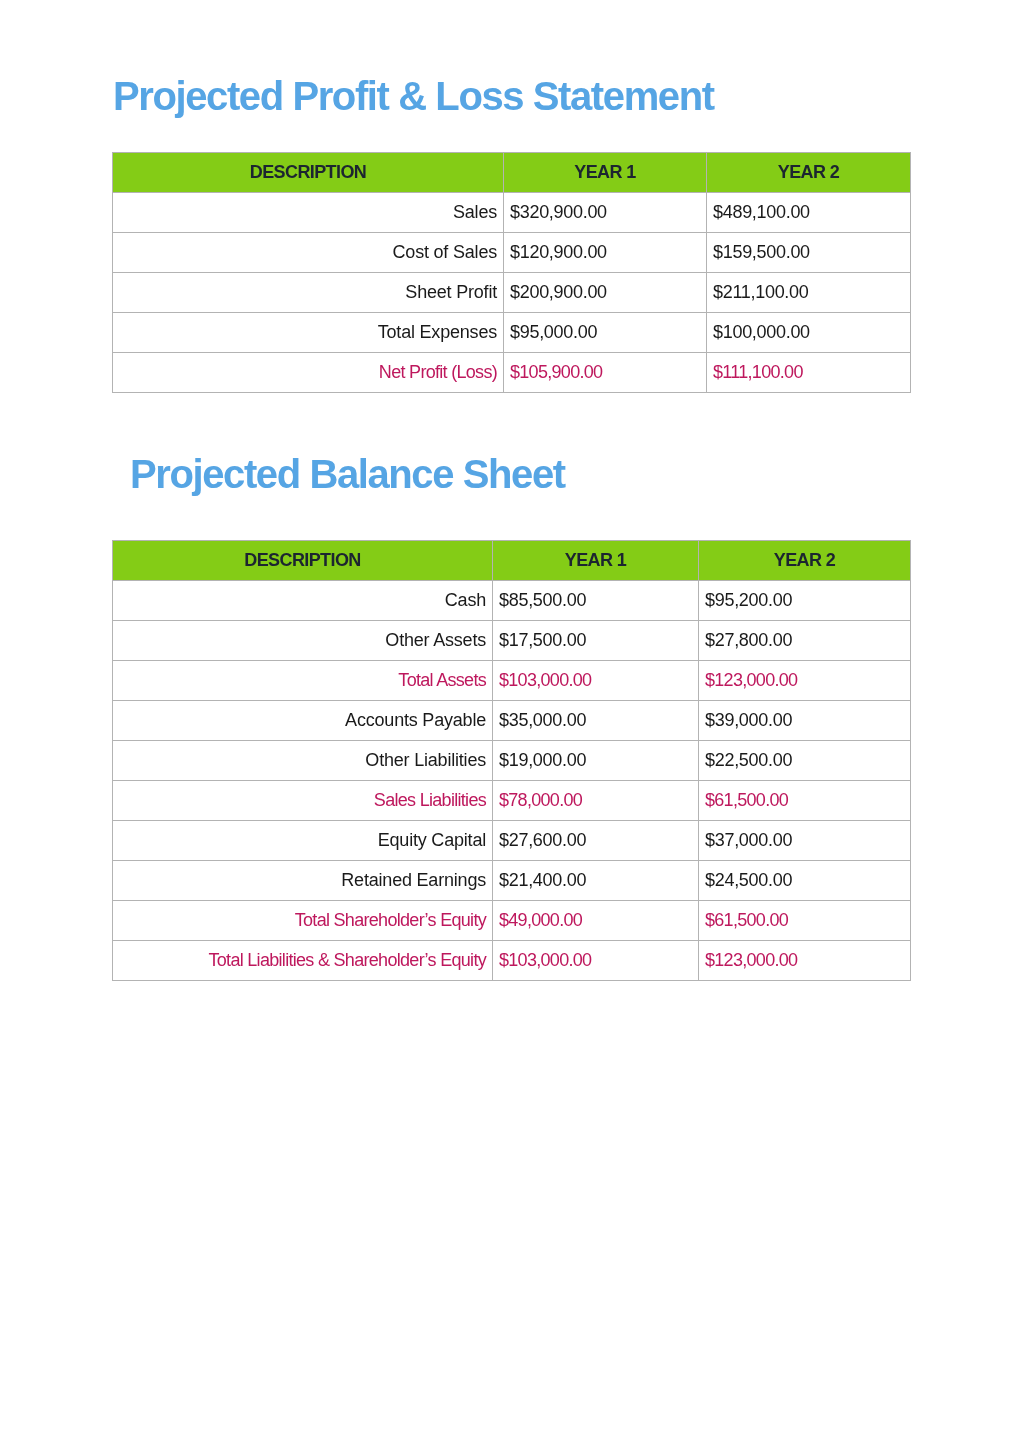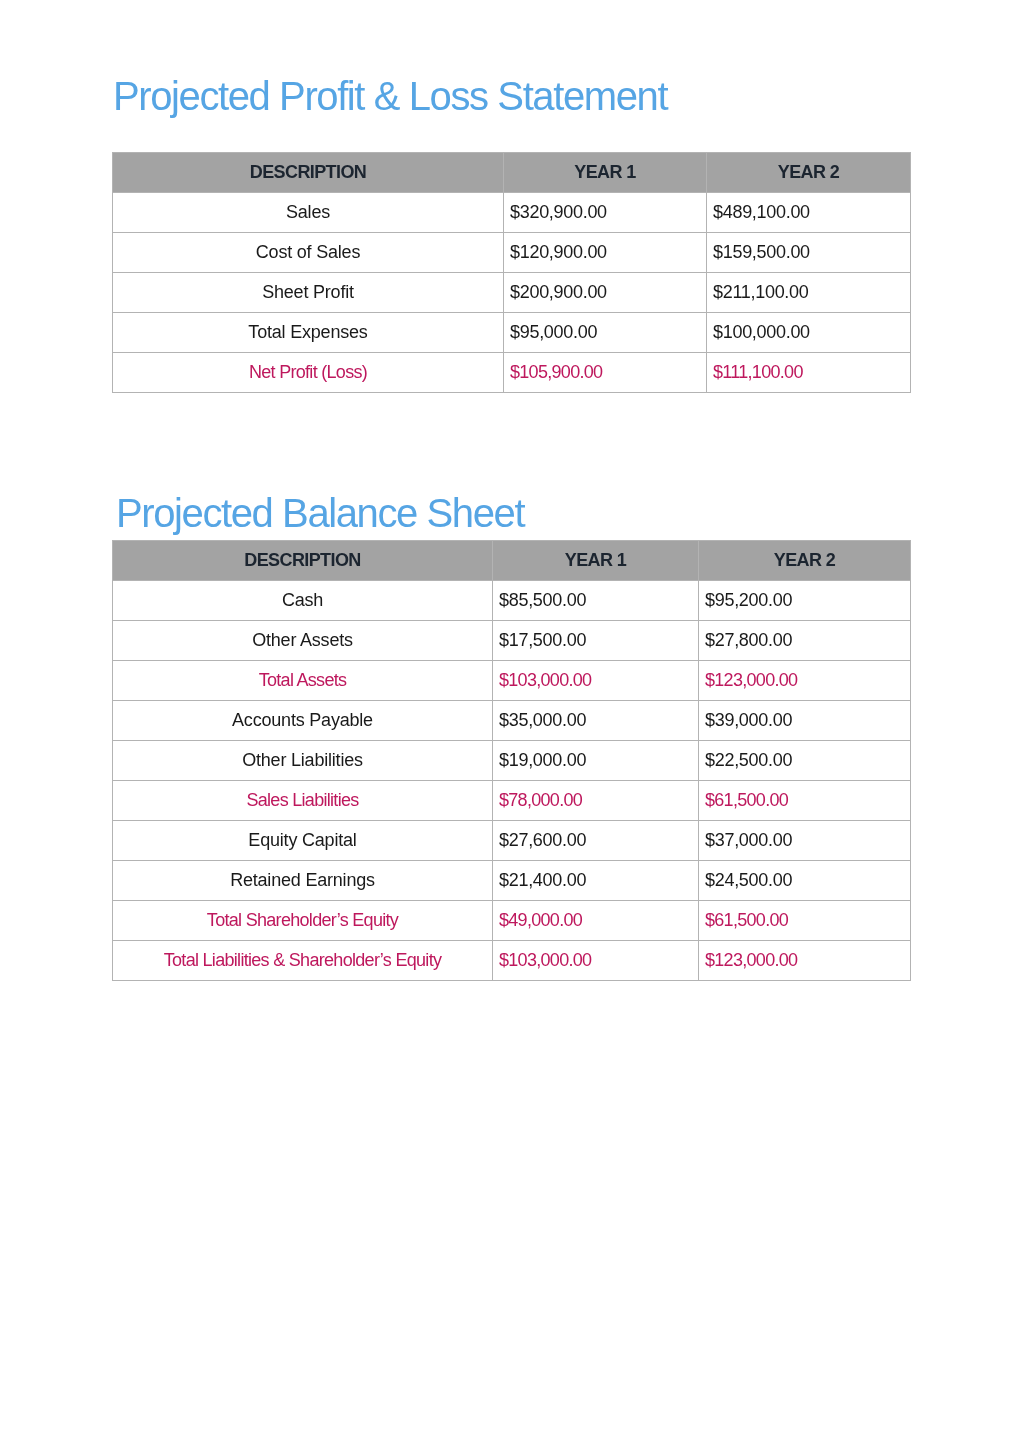--- a/index.html
+++ b/index.html
@@ -4,41 +4,41 @@
   <style>
     html, body { margin: 0; padding: 0; background: #ffffff; }
     body {
       width: 1024px; height: 1446px; position: relative; overflow: hidden;
       font-family: "Liberation Sans", "DejaVu Sans", sans-serif;
       color: #1a1a1a;
     }
     .title {
       position: absolute; margin: 0;
       font-family: "Liberation Sans", sans-serif;
-      font-weight: normal; color: #56a5e4;
+      font-weight: bold; color: #56a5e4;
       font-size: 40px; letter-spacing: -1.4px; line-height: 48px;
     }
     #pl-title { left: 113px; top: 72px; }
-    #bs-title { left: 116px; top: 450px; margin-top: 39px; }
+    #bs-title { left: 130px; top: 450px; }
     table.fin {
       position: absolute; left: 112px; width: 798px;
       border-collapse: collapse; table-layout: fixed;
       font-size: 18px;
     }
     #pl-table { top: 152px; }
     #bs-table { top: 540px; }
     table.fin th, table.fin td {
       border: 1px solid #b3b3b3; height: 39px; padding: 0 6px;
       white-space: nowrap; overflow: hidden;
     }
     table.fin th {
-      background: #a3a3a3; color: #1c2530; font-weight: bold;
+      background: #84cc16; color: #1c2530; font-weight: bold;
       text-align: center; font-size: 18px; letter-spacing: -0.6px;
     }
-    table.fin td.desc { text-align: center; letter-spacing: -0.2px; }
+    table.fin td.desc { text-align: right; letter-spacing: -0.2px; }
     table.fin td.num { letter-spacing: -0.3px; }
     table.fin tr.bold td { font-weight: normal; letter-spacing: -0.7px; color: #be185d; }
   </style>
 </head>
 <body>
 
 <h1 id="pl-title" class="title">Projected Profit &amp; Loss Statement</h1>
 
 <table id="pl-table" class="fin">
   <colgroup>

